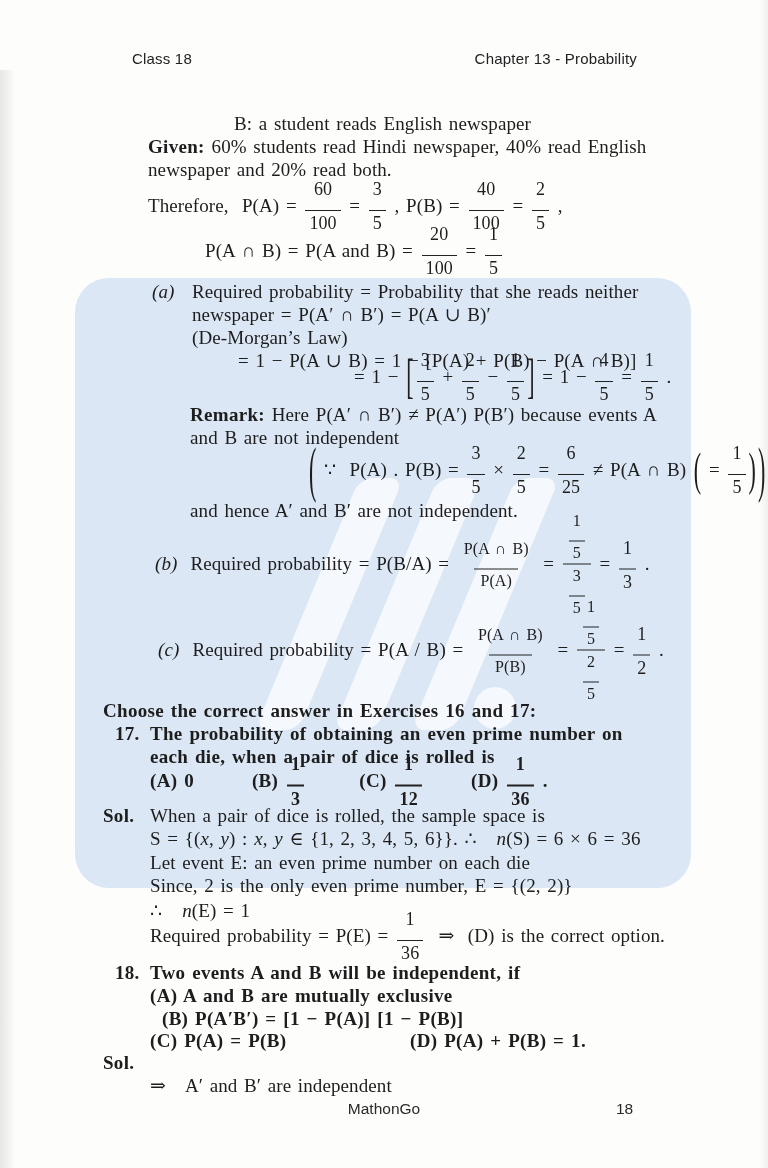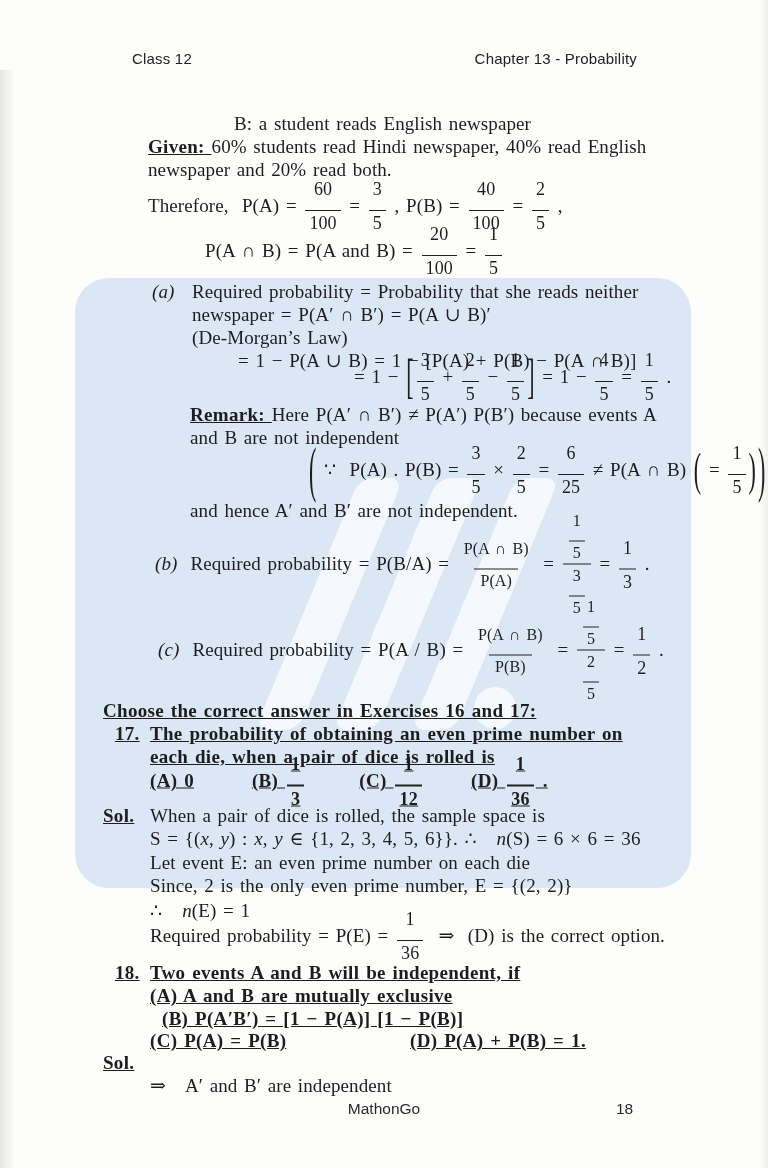--- a/index.html
+++ b/index.html
@@ -21,21 +21,21 @@
 
   .highlight{position:absolute;left:75px;top:278px;width:616px;height:610px;
     border-radius:34px;z-index:1;background:var(--hl,#dbe7f4);overflow:hidden;}
   .highlight svg{display:block;}
 
   .content{position:absolute;inset:0;z-index:2;}
 
   .line{position:absolute;white-space:pre;font-size:19px;line-height:1.18;
         word-spacing:1.8px;letter-spacing:.1px;}
   .line.formula{display:flex;align-items:center;transform:translateY(-50%);}
-  .bold{font-weight:bold;letter-spacing:.3px;text-decoration:underline;}
+  .bold{font-weight:bold;letter-spacing:.3px;}
   .italic{font-style:italic;}
 
   .fr{display:inline-flex;flex-direction:column;align-items:center;
       margin:0 2px;font-size:18px;line-height:1;vertical-align:middle;}
   .fr .n{padding:1px 4px 12px;}
   .fr .d{padding:3px 4px 1px;border-top:1.5px solid #222;}
   .fr.bold .d{border-top-width:2px;}
   .fr.bfr{font-size:16px;}
   .fr.bfr .n,.fr.bfr .d{padding-left:6px;padding-right:6px;}
   .fr.cfr{font-size:16px;}
@@ -49,21 +49,21 @@
   .ftr{position:absolute;top:1100px;font-family:"Liberation Sans",sans-serif;
        font-size:15.5px;color:#2a2a2a;z-index:3;white-space:pre;}
   .ftr.brand{left:50%;transform:translateX(-50%);}
   .ftr.pagenum{left:616px;}
 </style>
 </head>
 <body>
 
 <div class="page">
 
-  <div class="hdr left">Class 12</div>
+  <div class="hdr left">Class 18</div>
   <div class="hdr right">Chapter 13 - Probability</div>
 
   <div class="highlight">
     <svg viewBox="0 0 616 610" width="616" height="610">
       <g transform="skewX(-22.62)" fill="var(--wm,rgba(255,255,255,0.72))">
         <rect x="368" y="200" width="44" height="252" rx="14"></rect>
         <rect x="446" y="200" width="44" height="252" rx="14"></rect>
         <rect x="524" y="200" width="44" height="252" rx="14"></rect>
       </g>
       <circle cx="420" cy="430" r="21" fill="var(--wm,rgba(255,255,255,0.72))"></circle>

